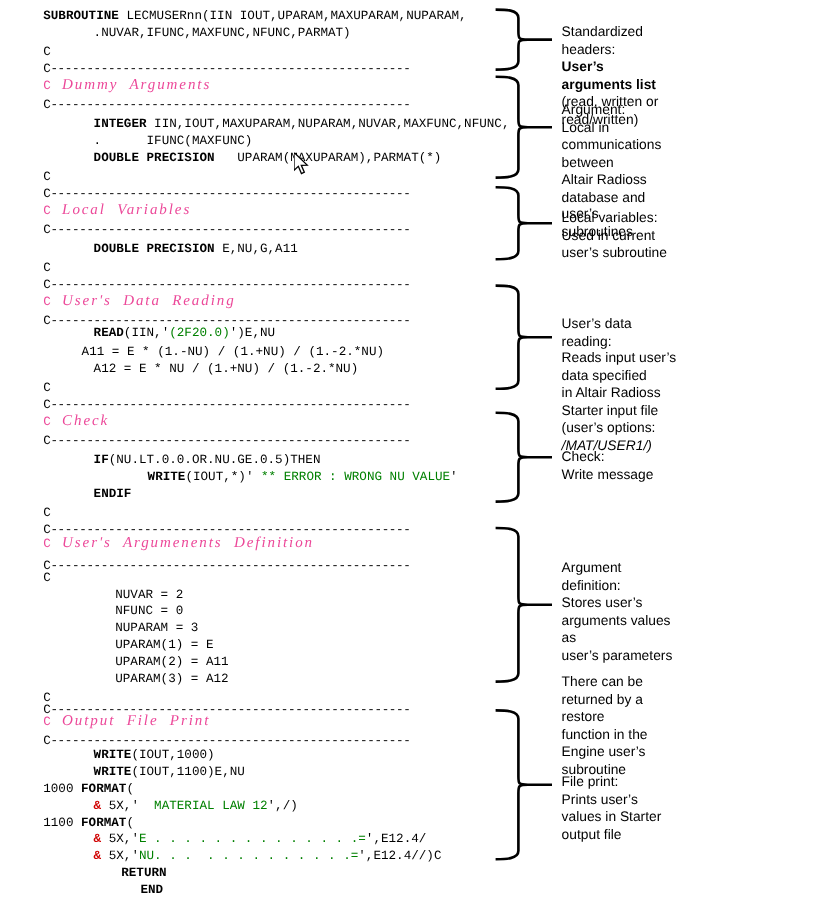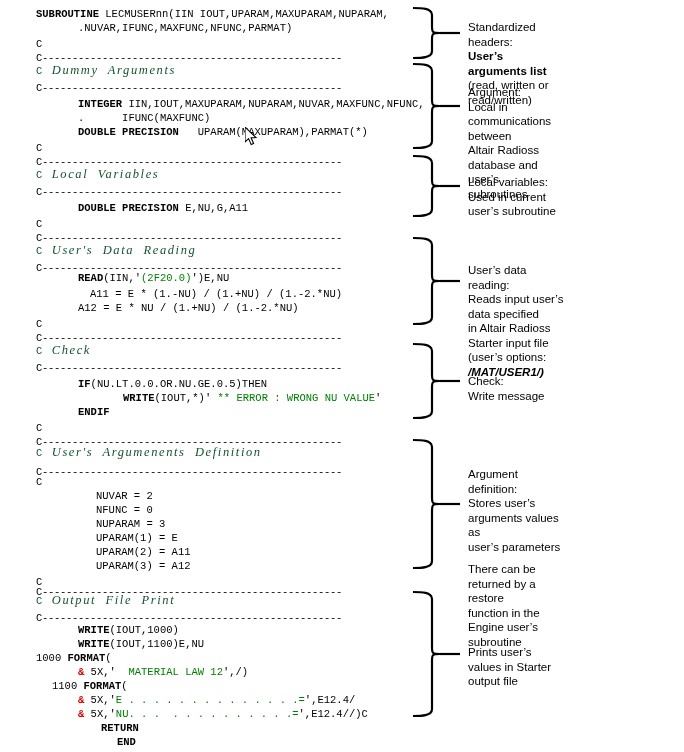--- a/index.html
+++ b/index.html
@@ -54,21 +54,21 @@
   
   .sec-title {
     position: absolute;
     left: 0;
     white-space: pre;
     font-family: "Liberation Serif", "DejaVu Serif", serif;
     font-style: italic;
     font-size: 12.5px;
     line-height: 13px;
     letter-spacing: 1.6px;
-    color: #14532d;
+    color: #ec4899;
   }
   .sec-title .cmark {
     font-family: "Liberation Mono", "DejaVu Sans Mono", monospace;
     font-style: normal;
     font-size: 10.5px;
     letter-spacing: 0;
   }
 
   
   .rule-line {
@@ -89,21 +89,21 @@
   }
   .annot {
     position: absolute;
     font-family: "Liberation Sans", sans-serif;
     font-size: 11.5px;
     line-height: 14.5px;
     color: #000000;
     white-space: pre-line;
   }
   .annot .b { font-weight: bold; }
-  .annot .i { font-style: italic; font-weight: bold; }
+  .annot .i { font-style: italic; }
 
   
   #cursor {
     position: absolute;
     pointer-events: none;
   }
 </style>
 </head>
 <body>
 
@@ -122,21 +122,21 @@
       <div class="code-line" style="top: 142px; left: 36px;">C</div>
       <div class="rule-line" style="top: 156px; left: 36px;">C--------------------------------------------------</div>
       <div class="sec-title" style="top: 168px; left: 36px;"><span class="cmark">C</span>  Local  Variables</div>
       <div class="rule-line" style="top: 186px; left: 36px;">C--------------------------------------------------</div>
       <div class="code-line" style="top: 202px; left: 78px;"><span class="kw">DOUBLE PRECISION</span> E,NU,G,A11</div>
       <div class="code-line" style="top: 218px; left: 36px;">C</div>
       <div class="rule-line" style="top: 232px; left: 36px;">C--------------------------------------------------</div>
       <div class="sec-title" style="top: 244px; left: 36px;"><span class="cmark">C</span>  User's  Data  Reading</div>
       <div class="rule-line" style="top: 262px; left: 36px;">C--------------------------------------------------</div>
       <div class="code-line" style="top: 272px; left: 78px;"><span class="kw">READ</span>(IIN,'<span class="str">(2F20.0)</span>')E,NU</div>
-      <div class="code-line" style="top: 288px; left: 90px;">A11 = E * (1.-NU) / (1.+NU) / (1.-2.*NU)</div>
+      <div class="code-line" style="top: 288px; left: 68px;">A11 = E * (1.-NU) / (1.+NU) / (1.-2.*NU)</div>
       <div class="code-line" style="top: 302px; left: 78px;">A12 = E * NU / (1.+NU) / (1.-2.*NU)</div>
       <div class="code-line" style="top: 318px; left: 36px;">C</div>
       <div class="rule-line" style="top: 332px; left: 36px;">C--------------------------------------------------</div>
       <div class="sec-title" style="top: 344px; left: 36px;"><span class="cmark">C</span>  Check</div>
       <div class="rule-line" style="top: 362px; left: 36px;">C--------------------------------------------------</div>
       <div class="code-line" style="top: 378px; left: 78px;"><span class="kw">IF</span>(NU.LT.0.0.OR.NU.GE.0.5)THEN</div>
       <div class="code-line" style="top: 392px; left: 96px; margin-left: 27px;"><span class="kw">WRITE</span>(IOUT,*)'<span class="str"> ** ERROR : WRONG NU VALUE</span>'</div>
       <div class="code-line" style="top: 406px; left: 78px;"><span class="kw">ENDIF</span></div>
       <div class="code-line" style="top: 422px; left: 36px;">C</div>
       <div class="rule-line" style="top: 436px; left: 36px;">C--------------------------------------------------</div>
@@ -150,21 +150,21 @@
       <div class="code-line" style="top: 546px; left: 96px;">UPARAM(2) = A11</div>
       <div class="code-line" style="top: 560px; left: 96px;">UPARAM(3) = A12</div>
       <div class="code-line" style="top: 576px; left: 36px;">C</div>
       <div class="rule-line" style="top: 586px; left: 36px;">C--------------------------------------------------</div>
       <div class="sec-title" style="top: 594px; left: 36px;"><span class="cmark">C</span>  Output  File  Print</div>
       <div class="rule-line" style="top: 612px; left: 36px;">C--------------------------------------------------</div>
       <div class="code-line" style="top: 624px; left: 78px;"><span class="kw">WRITE</span>(IOUT,1000)</div>
       <div class="code-line" style="top: 638px; left: 78px;"><span class="kw">WRITE</span>(IOUT,1100)E,NU</div>
       <div class="code-line" style="top: 652px; left: 36px;">1000 <span class="kw">FORMAT</span>(</div>
       <div class="code-line" style="top: 666px; left: 78px;"><span class="amp">&amp;</span> 5X,'<span class="str">  MATERIAL LAW 12</span>',/)</div>
-      <div class="code-line" style="top: 680px; left: 52px;">1100 <span class="kw">FORMAT</span>(</div>
+      <div class="code-line" style="top: 680px; left: 36px;">1100 <span class="kw">FORMAT</span>(</div>
       <div class="code-line" style="top: 694px; left: 78px;"><span class="amp">&amp;</span> 5X,'<span class="str">E . . . . . . . . . . . . . .=</span>',E12.4/</div>
       <div class="code-line" style="top: 708px; left: 78px;"><span class="amp">&amp;</span> 5X,'<span class="str">NU. . .  . . . . . . . . . .=</span>',E12.4//)C</div>
       <div class="code-line" style="top: 722px; left: 78px; padding-left: 23px;"><span class="kw">RETURN</span></div>
       <div class="code-line" style="top: 736px; left: 78px; padding-left: 39px;"><span class="kw">END</span></div>
     </div>
 
   <div id="annotation-panel">
       <div class="brace" style="top: 6px;"><svg width="48" height="54" viewBox="0 0 48 54" class="brace-svg">
           <path d="M 1,2 C 9,2 20,2 20,9 L 20,20 C 20,26 20,27 28,27 C 20,27 20,28 20,34 L 20,45 C 20,52 9,52 1,52" fill="none" stroke="#000000" stroke-width="2.2"></path>
           <line x1="28" y1="27" x2="48" y2="27" stroke="#000000" stroke-width="2.2"></line>
@@ -192,20 +192,20 @@
       <div class="annot" style="left: 468px; top: 374px;"><div>Check:</div><div>Write message</div></div>
       <div class="brace" style="top: 438px;"><svg width="48" height="132" viewBox="0 0 48 132" class="brace-svg">
           <path d="M 1,2 C 9,2 20,2 20,9 L 20,59 C 20,65 20,66 28,66 C 20,66 20,67 20,73 L 20,123 C 20,130 9,130 1,130" fill="none" stroke="#000000" stroke-width="2.2"></path>
           <line x1="28" y1="66" x2="48" y2="66" stroke="#000000" stroke-width="2.2"></line>
         </svg></div>
       <div class="annot" style="left: 468px; top: 467px;"><div>Argument definition:</div><div>Stores user’s arguments values as</div><div>user’s parameters</div><div style="height: 8px; line-height: 8px;">&nbsp;</div><div>There can be returned by a restore</div><div>function in the Engine user’s</div><div>subroutine</div></div>
       <div class="brace" style="top: 590px;"><svg width="48" height="128" viewBox="0 0 48 128" class="brace-svg">
           <path d="M 1,2 C 9,2 20,2 20,9 L 20,57 C 20,63 20,64 28,64 C 20,64 20,65 20,71 L 20,119 C 20,126 9,126 1,126" fill="none" stroke="#000000" stroke-width="2.2"></path>
           <line x1="28" y1="64" x2="48" y2="64" stroke="#000000" stroke-width="2.2"></line>
         </svg></div>
-      <div class="annot" style="left: 468px; top: 645px;"><div>Prints user’s values in Starter</div><div>output file</div></div>
+      <div class="annot" style="left: 468px; top: 645px;"><div>File print:</div><div>Prints user’s values in Starter</div><div>output file</div></div>
     </div>
 
   <svg id="cursor" width="14" height="20" viewBox="0 0 14 20" style="left: 245px; top: 127px;">
     <polygon points="0,0 0,15 3.6,11.6 6.2,17.6 8.6,16.5 6.1,10.8 11,10.6" fill="#ffffff" stroke="#000000" stroke-width="1.1"></polygon>
   </svg>
 
 </div>
 
 </body></html>

